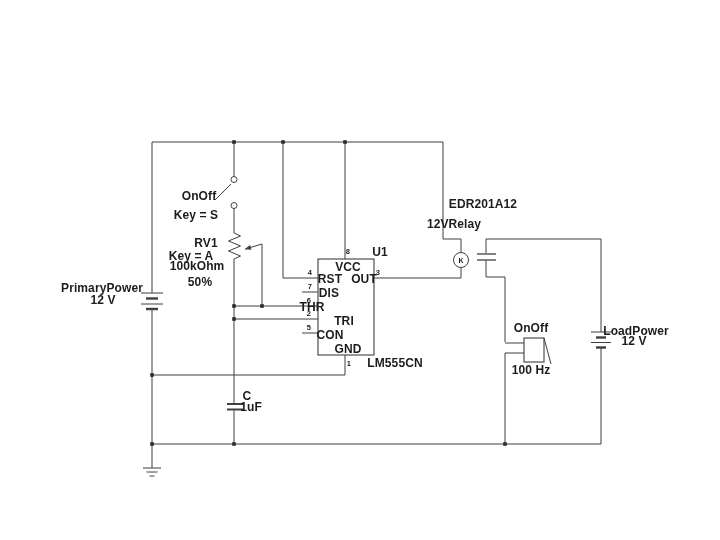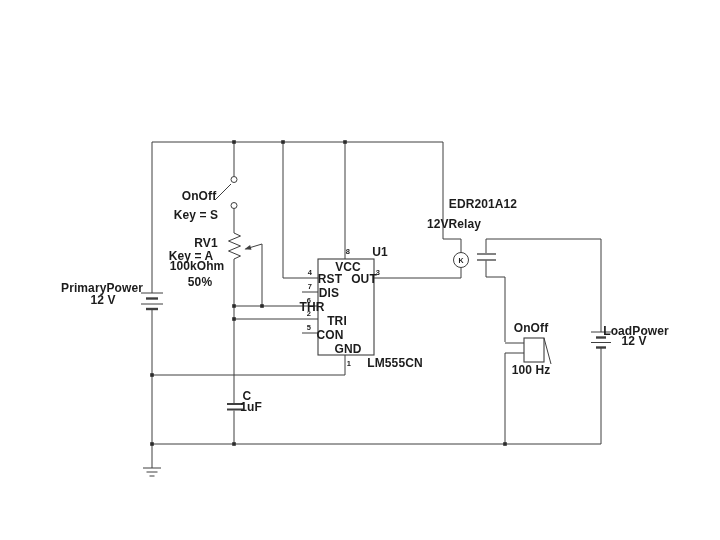--- a/index.html
+++ b/index.html
@@ -165,21 +165,21 @@
   <div class="sl pk" style="left:378px;top:273px">3</div>
   <div class="sl" style="left:364px;top:279px">OUT</div>
 
   <div class="sl pk" style="left:310px;top:273px">4</div>
   <div class="sl" style="left:330px;top:279px">RST</div>
   <div class="sl pk" style="left:310px;top:287px">7</div>
   <div class="sl" style="left:329px;top:293px">DIS</div>
   <div class="sl pk" style="left:309px;top:301px">6</div>
   <div class="sl" style="left:312px;top:307px">THR</div>
   <div class="sl pk" style="left:309px;top:314px">2</div>
-  <div class="sl" style="left:337px;top:321px">TRI</div>
+  <div class="sl" style="left:344px;top:321px">TRI</div>
   <div class="sl pk" style="left:309px;top:328px">5</div>
   <div class="sl" style="left:330px;top:335px">CON</div>
 
   <div class="sl" style="left:483px;top:204px">EDR201A12</div>
   <div class="sl" style="left:454px;top:224px">12VRelay</div>
   <div class="sl coilK" style="left:461px;top:260px">K</div>
 
   <div class="sl" style="left:531px;top:328px">OnOff</div>
   <div class="sl" style="left:531px;top:370px">100 Hz</div>
 

